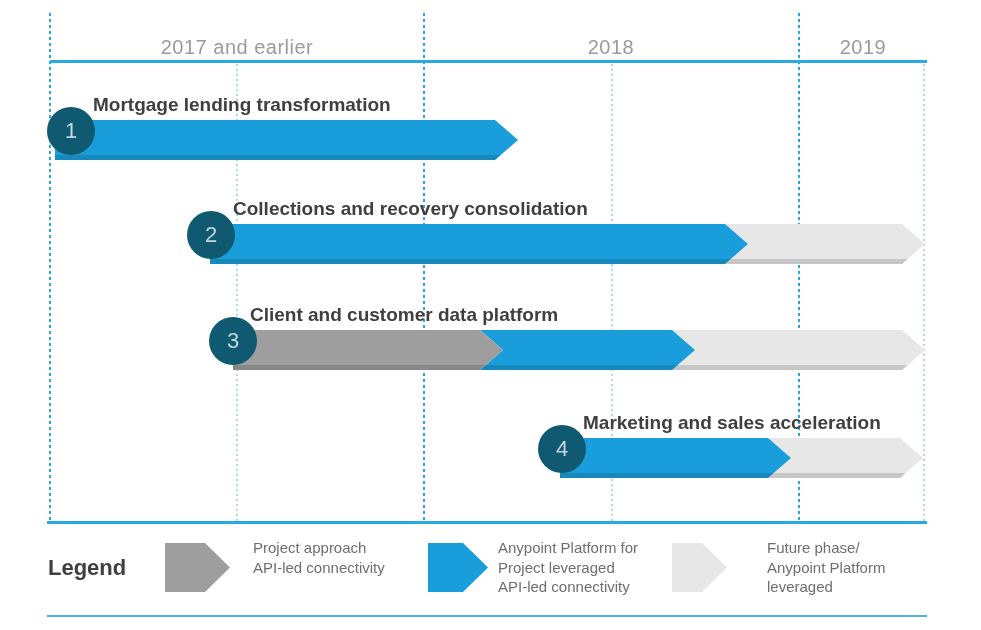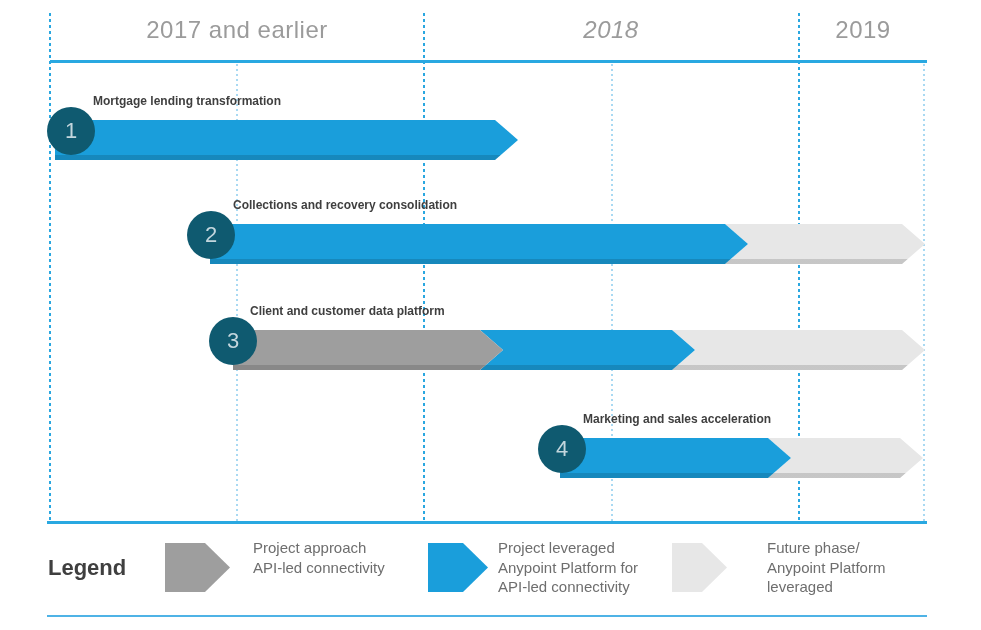--- a/index.html
+++ b/index.html
@@ -7,25 +7,25 @@
        font-family:"Liberation Sans","DejaVu Sans",sans-serif;}
   .canvas{position:absolute;inset:0;}
 
   
   .vline{position:absolute;width:2px;pointer-events:none;}
   .vline.major{background:repeating-linear-gradient(to bottom,var(--grid-major) 0 3px,transparent 3px 6px);}
   .vline.minor{background:repeating-linear-gradient(to bottom,var(--grid-minor) 0 2px,transparent 2px 5px);}
   .hline{position:absolute;pointer-events:none;}
 
   
-  .year{position:absolute;top:16px;width:300px;text-align:center;
-        font-size:24px;color:var(--year-text);letter-spacing:.5px;}
+  .year{position:absolute;top:36px;width:300px;text-align:center;
+        font-size:20px;color:var(--year-text);letter-spacing:.5px;}
 
   
-  .row-title{position:absolute;font-size:12px;font-weight:bold;color:var(--title-text);
+  .row-title{position:absolute;font-size:19px;font-weight:bold;color:var(--title-text);
              white-space:nowrap;z-index:20;}
   .seg{position:absolute;height:40px;}
   .seg.flat{clip-path:polygon(0 0,calc(100% - 23px) 0,100% 50%,calc(100% - 23px) 100%,0 100%);}
   .seg.notch{clip-path:polygon(0 0,calc(100% - 23px) 0,100% 50%,calc(100% - 23px) 100%,0 100%,23px 50%);}
   .seg .shade{position:absolute;inset:0;background:linear-gradient(to bottom,rgba(255,255,255,0) 87%,rgba(0,0,0,0.14) 87%);}
   .num-circle{position:absolute;width:48px;height:48px;border-radius:50%;z-index:30;
               display:flex;align-items:center;justify-content:center;
               font-size:22px;color:#c3d6dd;}
 
   
@@ -42,21 +42,21 @@
       <div class="vline major" style="left: 49px; top: 13px; height: 509px;"></div>
       <div class="vline major" style="left: 423px; top: 13px; height: 509px;"></div>
       <div class="vline major" style="left: 798px; top: 13px; height: 509px;"></div>
       <div class="vline minor" style="left: 236px; top: 64px; height: 458px;"></div>
       <div class="vline minor" style="left: 611px; top: 64px; height: 458px;"></div>
       <div class="vline minor" style="left: 923px; top: 64px; height: 458px;"></div>
       <div class="hline" style="left: 50px; top: 60px; width: 877px; height: 3px; background: rgb(41, 168, 225);"></div>
       <div class="hline" style="left: 47px; top: 521px; width: 880px; height: 3px; background: rgb(41, 168, 225);"></div>
       <div class="hline" style="left: 47px; top: 615px; width: 880px; height: 2px; background: rgb(79, 179, 230);"></div>
       <div class="year" style="left: 87px;">2017 and earlier</div>
-      <div class="year" style="left: 461px; font-style: italic;">2018</div>
+      <div class="year" style="left: 461px;">2018</div>
       <div class="year" style="left: 713px;">2019</div>
       <div class="row-title" style="left: 93px; top: 94px;">Mortgage lending transformation</div>
       <div class="seg flat" style="left: 55px; top: 120px; width: 463px; background: rgb(26, 158, 219); z-index: 10;">
         <div class="shade"></div>
       </div>
       <div class="num-circle" style="left: 47px; top: 107px; background: rgb(15, 90, 112);">
         <span>1</span>
       </div>
       <div class="row-title" style="left: 233px; top: 198px;">Collections and recovery consolidation</div>
       <div class="seg flat" style="left: 210px; top: 224px; width: 538px; background: rgb(26, 158, 219); z-index: 10;">
@@ -94,22 +94,22 @@
     </div>
   <div id="legend-area">
     <div class="legend-label">Legend</div>
   <div class="legend-arrow" style="left: 165px; width: 65px; background: rgb(158, 158, 158);"></div>
       <div class="legend-text" style="left: 253px;">
         <div>Project approach</div>
         <div>API-led connectivity</div>
       </div>
       <div class="legend-arrow" style="left: 428px; width: 60px; background: rgb(26, 158, 219);"></div>
       <div class="legend-text" style="left: 498px;">
+        <div>Anypoint Platform for</div>
         <div>Project leveraged</div>
-        <div>Anypoint Platform for</div>
         <div>API-led connectivity</div>
       </div>
       <div class="legend-arrow" style="left: 672px; width: 55px; background: rgb(231, 231, 231);"></div>
       <div class="legend-text" style="left: 767px;">
         <div>Future phase/</div>
         <div>Anypoint Platform</div>
         <div>leveraged</div>
       </div>
     </div>
 </div>

